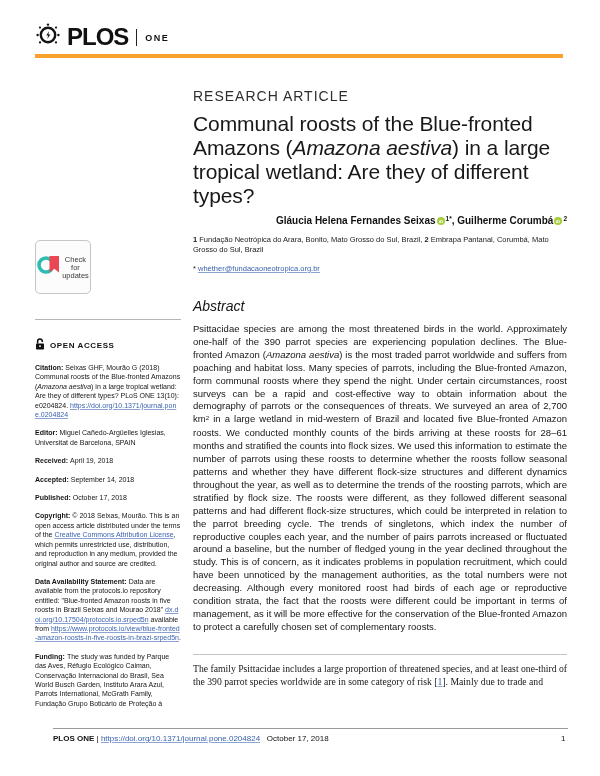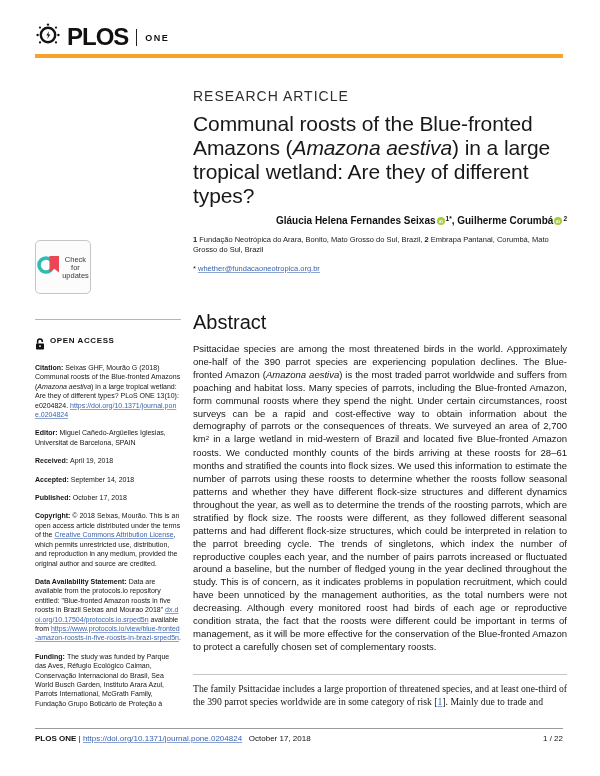--- a/index.html
+++ b/index.html
@@ -19,42 +19,42 @@
   #logo .vbar{width:1px;height:17px;background:#222;margin:0 2px;}
   #logo .journal{font-size:9px;font-weight:700;letter-spacing:1.5px;color:#111;margin-top:2px;}
   #orange-rule{position:absolute;left:35px;top:54px;width:528px;height:4px;background:#f9a22b;}
 
   
   #sidebar{position:absolute;left:35px;top:240px;width:146px;}
   #check-badge{width:54px;height:52px;border:1px solid #c6c6c6;border-radius:5px;background:#fcfcfc;
                display:flex;flex-direction:row;align-items:center;justify-content:flex-start;cursor:pointer;}
   #check-badge .cap{font-size:7.5px;line-height:8px;color:#3a3a3a;text-align:center;margin-top:2px;}
   #side-divider{border:none;border-top:1px solid #b5b5b5;margin:25px 0 0 0;width:146px;}
-  #open-access{display:flex;align-items:flex-start;gap:5px;margin-top:16px;}
+  #open-access{display:flex;align-items:center;gap:5px;margin-top:16px;}
   #open-access .oa-label{font-size:8px;font-weight:700;letter-spacing:0.6px;color:#111;}
   .side-note{font-size:7px;line-height:9.4px;color:#151515;margin-top:9px;text-align:left;}
 
   
   #main{position:absolute;left:193px;top:88px;width:374px;}
   #kicker{font-size:14px;letter-spacing:1px;color:#2e2e2e;}
   #title{font-size:21px;line-height:24px;font-weight:400;color:#181818;margin-top:8px;letter-spacing:-0.1px;}
   #byline{margin-top:7px;font-size:10px;font-weight:700;color:#111;text-align:right;}
   .au-sup{font-size:6.5px;position:relative;top:-3.5px;font-weight:700;}
   .orcid{display:inline-block;vertical-align:-1px;margin:0 1px;}
   #affiliations{font-size:7.5px;line-height:10px;margin-top:8px;color:#1a1a1a;}
   #email-line{font-size:7.5px;margin-top:9px;}
-  #abstract-heading{font-size:20px;font-weight:400;color:#161616;margin-top:38px;}
+  #abstract-heading{font-size:14px;font-weight:400;color:#161616;margin-top:25px;font-style:italic;}
   #abstract-body{font-size:9.5px;line-height:12.9px;margin-top:9px;text-align:justify;color:#161616;}
   #section-divider{border:none;border-top:1px solid #c4c4c4;margin:20px 0 0 0;width:374px;}
   #intro-heading{font-size:12.5px;font-weight:700;color:#111;margin-top:35px;}
   #intro-body{font-family:"Liberation Serif",serif;font-size:9.7px;line-height:13.2px;margin-top:7px;
               text-align:justify;color:#161616;}
 
   
-  #footer{position:absolute;left:35px;top:728px;width:528px;border-top:1px solid #9a9a9a;
+  #footer{position:absolute;left:53px;top:728px;width:528px;border-top:1px solid #9a9a9a;
           padding-top:5px;display:flex;justify-content:space-between;font-size:8px;color:#111;}
 </style>
 </head>
 <body>
 
 <div id="page">
 
   <div id="logo">
     <span>
       <svg width="26" height="26" viewBox="0 0 26 26">

